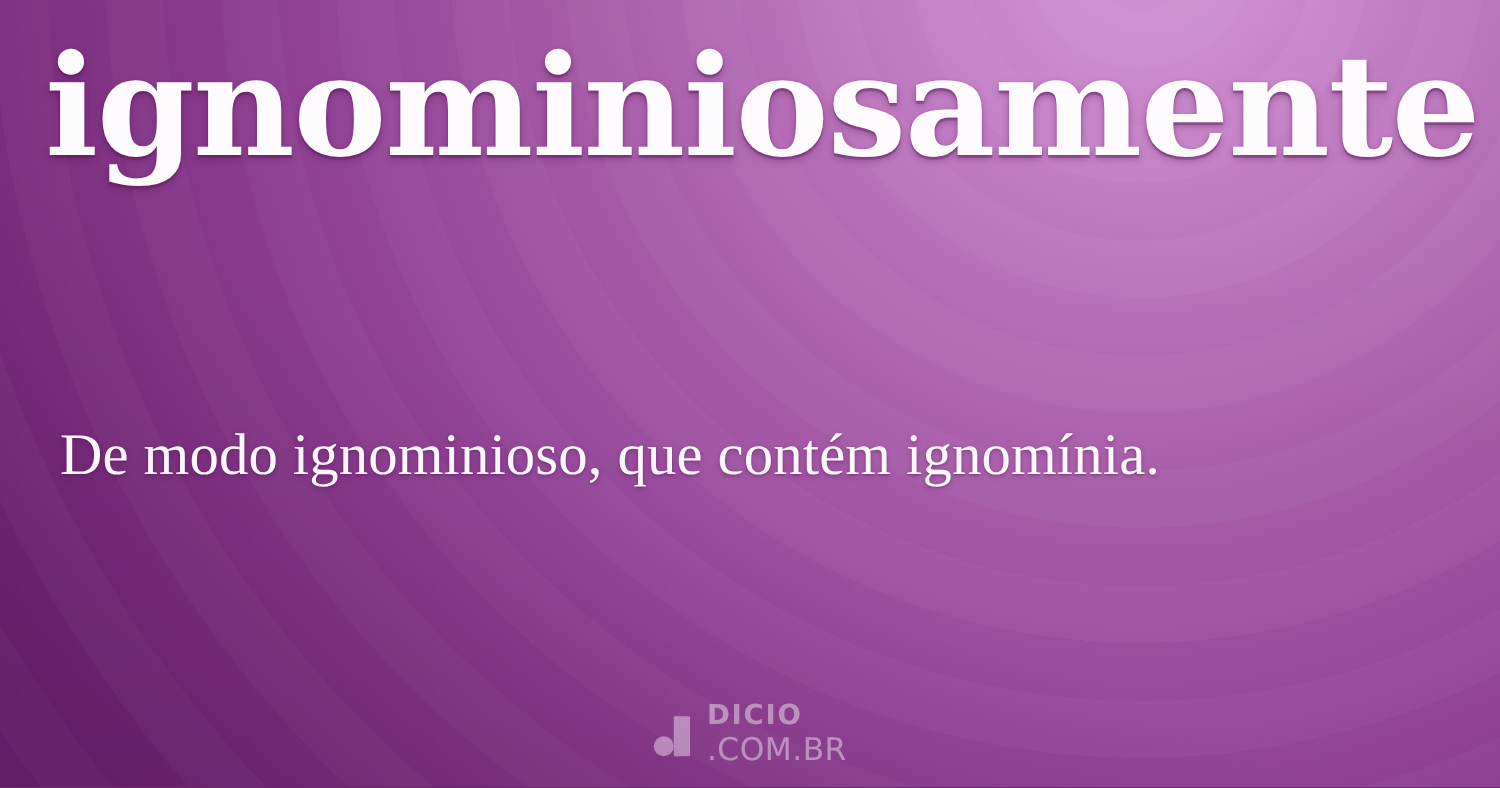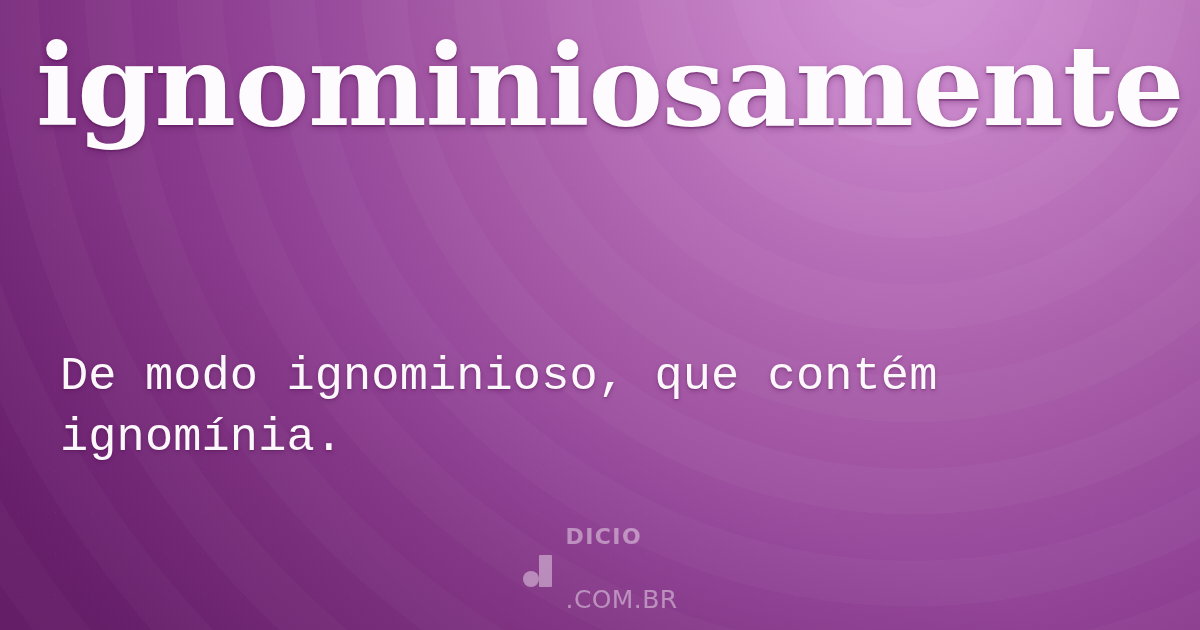--- a/index.html
+++ b/index.html
@@ -103,23 +103,23 @@
       0 2px 0 rgba(92,24,92,0.28),
       0 3px 6px rgba(80,18,80,0.34),
       0 1px 2px rgba(80,18,80,0.30);
   }
 
   .definition {
     position: absolute;
     left: 44px;
     top: 330px;
     width: 1112px;
-    margin: 16px;
+    margin: 4px;
     color: #fbf7fb;
-    font-family: Liberation Mono, monospace;
+    font-family: Liberation Serif, serif;
     font-weight: 400;
     font-size: 47px;
     line-height: 1.30;
     letter-spacing: 0.1px;
     text-shadow:
       0 2px 4px rgba(80,18,80,0.34),
       0 1px 1px rgba(80,18,80,0.28);
   }
 
   
@@ -161,21 +161,20 @@
     background: #f6ecf6;
   }
 
   .logo-text {
     display: flex;
     flex-direction: column;
     justify-content: center;
     line-height: 1;
     font-family: "DejaVu Sans", "Liberation Sans", sans-serif;
     color: #faf3fa;
-    gap: 36px;
   }
   .logo-name {
     font-size: 22px;
     font-weight: 700;
     letter-spacing: 1.4px;
   }
   .logo-tld {
     margin-top: 3px;
     font-size: 25px;
     font-weight: 400;

